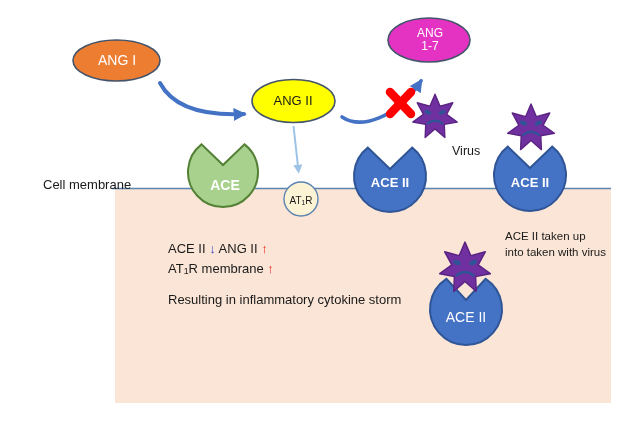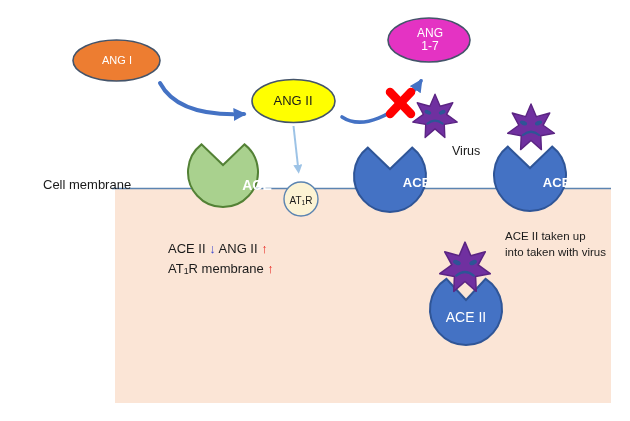--- a/index.html
+++ b/index.html
@@ -2,23 +2,23 @@
 <html><head>
 <meta charset="utf-8">
 <style>
   html,body{margin:0;padding:0;background:#fff;}
   #stage{position:relative;width:630px;height:421px;background:#ffffff;
          font-family:"Liberation Sans", sans-serif;overflow:hidden;color:#1a1a1a;}
   #stage svg{position:absolute;left:0;top:0;}
   .t{position:absolute;white-space:nowrap;}
   .ctr{transform:translate(-50%,-50%);text-align:center;}
   .white{color:#ffffff;text-align:center;}
-  .bold{font-weight:bold;margin-left:32px;}
+  .bold{font-weight:bold;}
   #cell-membrane-label{left:8px;top:177px;font-size:13px;margin-left:35px;}
-  #ang1-label{left:117px;top:60px;font-size:11px;}
+  #ang1-label{left:117px;top:60px;font-size:14px;}
   #ang2-label{left:293px;top:100px;font-size:13px;}
   #ang17-label{left:430px;top:40px;font-size:12px;line-height:13px;white-space:normal;width:50px;}
   #ace-label{left:225px;top:185px;font-size:14px;}
   #ace2-label-1{left:390px;top:182px;font-size:13px;}
   #ace2-label-2{left:530px;top:182px;font-size:13px;}
   #ace2-label-3{left:466px;top:317px;font-size:14px;font-weight:400;}
   #virus-label{left:452px;top:144px;font-size:12.5px;}
   #at1r-badge{left:301px;top:200px;font-size:10px;}
   #cell-line1{left:168px;top:241px;font-size:13px;}
   #cell-line2{left:168px;top:261px;font-size:13px;}
@@ -92,17 +92,18 @@
   <span class="t ctr white" id="ace2-label-3">ACE II</span>
 
   <span class="t" id="virus-label">Virus</span>
 
   <span class="t ctr" id="at1r-badge"><span>AT</span><span class="sub">1</span><span>R</span></span>
 
   <span class="t" id="cell-line1"><span>ACE II </span><span class="arr-down">↓</span><span> ANG II </span><span class="arr-up">↑</span></span>
 
   <span class="t" id="cell-line2"><span>AT</span><span class="sub">1</span><span>R membrane </span><span class="arr-up">↑</span></span>
 
+  <span class="t" id="cell-line3">Resulting in inflammatory cytokine storm</span>
 
   <span class="t" id="uptake-note"><span>ACE II taken up</span><br><span>into taken with virus</span></span>
 
 
 </div>
 
 </body></html>

